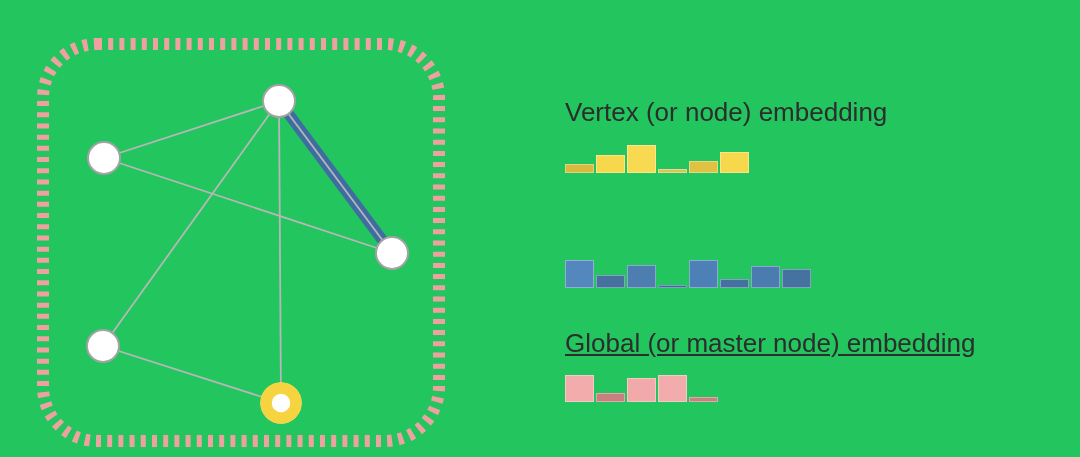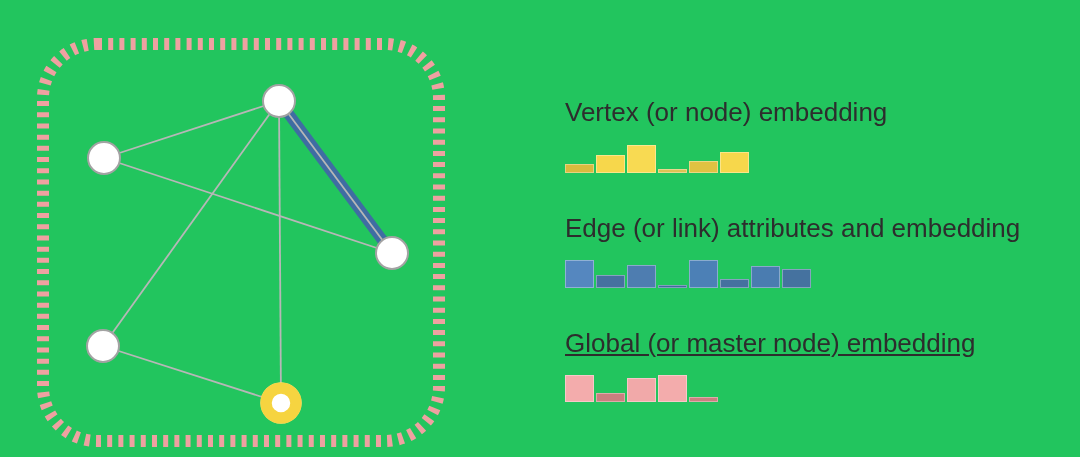--- a/index.html
+++ b/index.html
@@ -76,21 +76,20 @@
     <div class="legend-label" id="label-vertex">Vertex (or node) embedding</div>
     <div class="bar-row" id="bars-vertex">
         <div class="bar" style="height: 9px; background: rgb(216, 187, 62);"></div>
         <div class="bar" style="height: 18px; background: rgb(247, 215, 75);"></div>
         <div class="bar" style="height: 28px; background: rgb(248, 218, 82);"></div>
         <div class="bar" style="height: 4px; background: rgb(221, 195, 83);"></div>
         <div class="bar" style="height: 12px; background: rgb(223, 194, 66);"></div>
         <div class="bar" style="height: 21px; background: rgb(247, 215, 75);"></div>
       </div>
 
-    <div class="legend-label" id="label-edge">Edge (or link) attributes and embedding</div>
     <div class="bar-row" id="bars-edge">
         <div class="bar" style="height: 28px; background: rgb(85, 135, 191);"></div>
         <div class="bar" style="height: 13px; background: rgb(70, 113, 159);"></div>
         <div class="bar" style="height: 23px; background: rgb(78, 125, 176);"></div>
         <div class="bar" style="height: 3px; background: rgb(64, 107, 156);"></div>
         <div class="bar" style="height: 28px; background: rgb(76, 128, 182);"></div>
         <div class="bar" style="height: 9px; background: rgb(69, 113, 159);"></div>
         <div class="bar" style="height: 22px; background: rgb(74, 124, 176);"></div>
         <div class="bar" style="height: 19px; background: rgb(69, 114, 159);"></div>
       </div>

